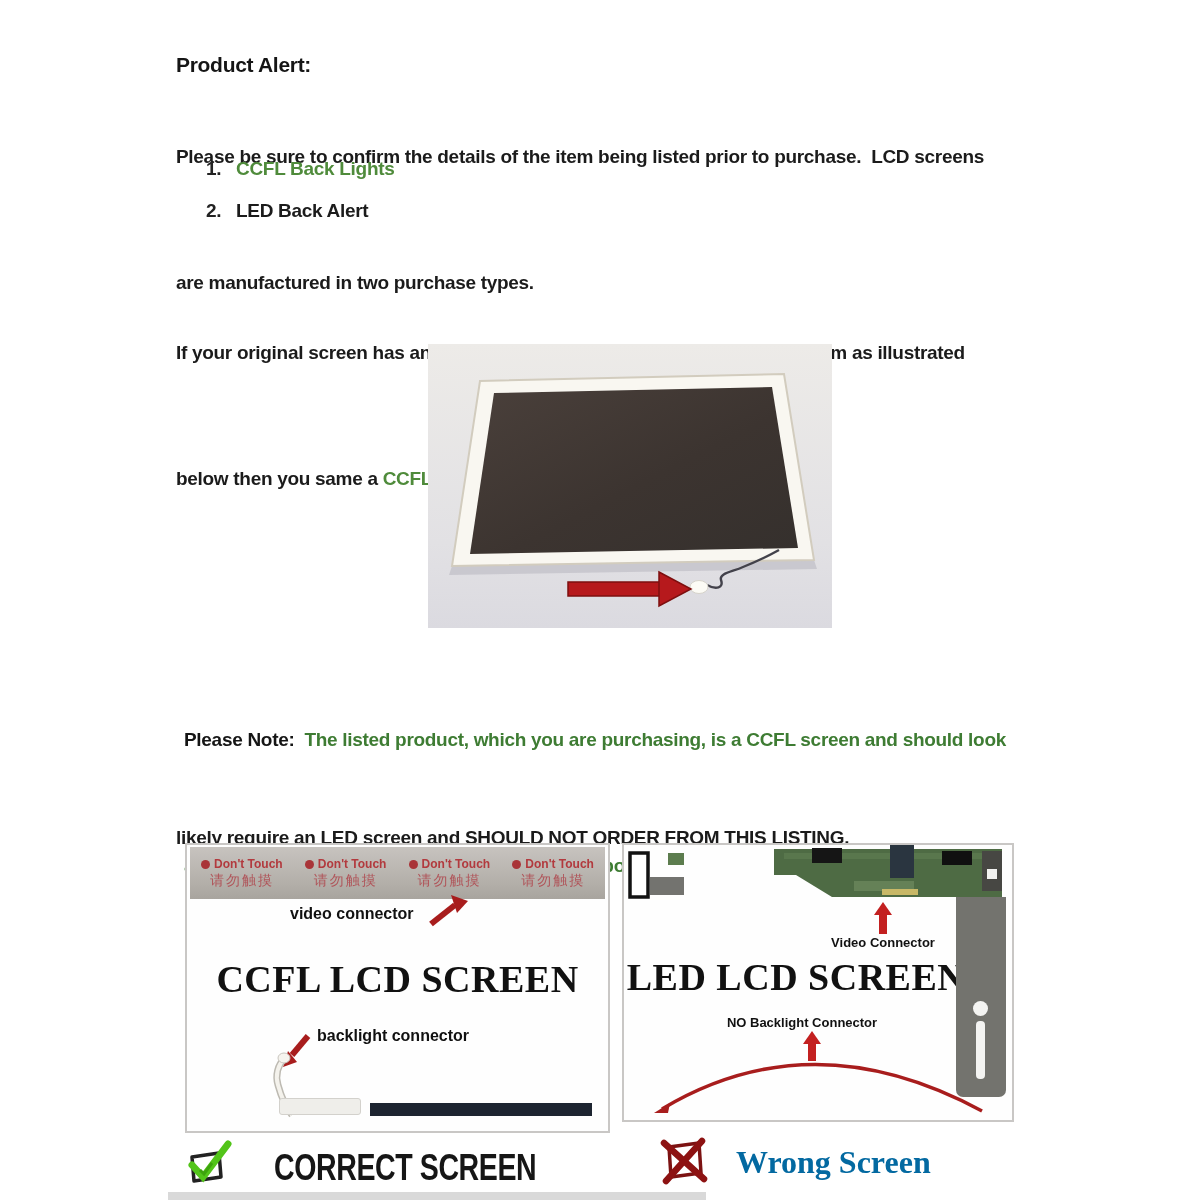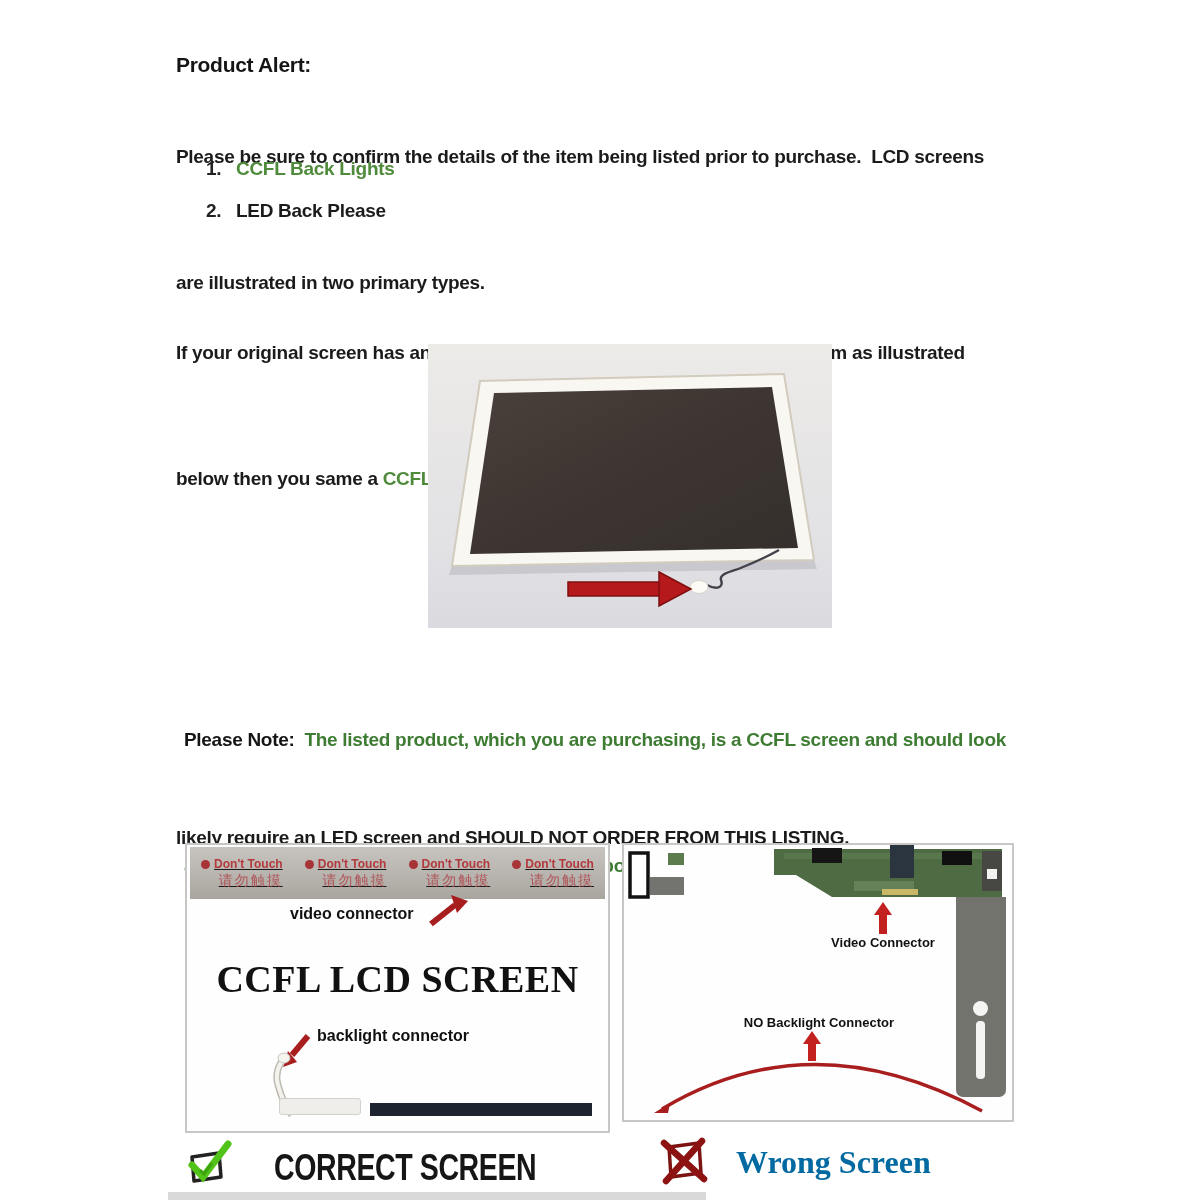--- a/index.html
+++ b/index.html
@@ -11,21 +11,21 @@
   .green{color:#4f8b3b;text-align:center;}
   .notegreen{color:#3e7c33;}
   .title{font-size:21px;font-weight:700;color:#151515;letter-spacing:-0.3px;}
   .listrow{line-height:42px;font-size:19px;font-weight:700;letter-spacing:-0.3px;}
   .listnum{display:inline-block;width:30px;color:#222;}
   
   .diag{background:#fefefe;border:2px solid #c9c7c5;}
   .dtstrip{position:absolute;left:3px;right:3px;top:2px;height:52px;
            background:linear-gradient(#c7c3bf,#b3afa9 70%,#a8a49e);
            display:flex;justify-content:space-around;align-items:center;}
-  .dt{text-align:right;line-height:1.25;text-decoration:underline;}
+  .dt{text-align:center;line-height:1.25;}
   .dtmain{font-size:12px;font-weight:700;color:#b23a3e;white-space:nowrap;}
   .dtdot{display:inline-block;width:9px;height:9px;border-radius:50%;background:#a93438;margin-right:4px;vertical-align:middle;}
   .dtcn{font-size:14px;color:#b0555a;letter-spacing:2px;}
   .dlabel{font-size:16px;font-weight:700;color:#111;white-space:nowrap;}
   .dlabel-sm{font-size:13px;font-weight:700;color:#111;white-space:nowrap;text-align:center;}
   .dtitle{font-family:"Liberation Serif",serif;font-weight:700;font-size:38px;color:#111;
           text-align:center;white-space:nowrap;letter-spacing:0.5px;}
   .darkstrip{background:#1d2430;}
   .conntab{background:#efeeea;border:1px solid #d3d1cc;border-radius:3px;}
   .graybar{background:#73736e;border-radius:0 0 7px 7px;}
@@ -38,29 +38,29 @@
 </style>
 </head>
 <body>
 
 <div class="page">
 
   <div class="abs title" style="left:176px;top:5px;margin-top:48px;">Product Alert:</div>
 
   <div class="abs bodytext" style="left:176px;top:52px;">
     <div class="ln">Please be sure to confirm the details of the item being listed prior to purchase.  LCD screens</div>
-    <div class="ln">are illustrated in two primary types.</div>
+    <div class="ln">are manufactured in two purchase types.</div>
   </div>
 
   <div class="abs" style="left:206px;top:148px;">
     <div class="listrow">
       <span class="listnum">1.</span><span class="green">CCFL Back Lights</span>
     </div>
     <div class="listrow">
-      <span class="listnum">2.</span><span>LED Back Please</span>
+      <span class="listnum">2.</span><span>LED Back Alert</span>
     </div>
   </div>
 
   <div class="abs bodytext" style="left:176px;top:248px;">
     <div class="ln"><span>If your original screen has an additional </span><span class="green">WIRED CONNECTION</span><span> on the bottom as illustrated</span></div>
     <div class="ln"><span>below then you same a </span><span class="green">CCFL LCD SCREEN</span><span>.</span></div>
   </div>
 
   <div class="abs" style="left:428px;top:344px;width:404px;height:284px;">
     <svg width="404" height="284" viewBox="0 0 404 284">
@@ -157,22 +157,23 @@
       <rect x="26" y="32" width="34" height="18" fill="#73736f"></rect>
       <rect x="44" y="8" width="16" height="12" fill="#5c7c4e"></rect>
     </svg>
 
     <svg class="abs" style="left:250px;top:57px;" width="18" height="32" viewBox="0 0 18 32">
       <polygon points="9,0 18,13 0,13" fill="#c32020"></polygon>
       <rect x="5" y="12" width="8" height="20" fill="#c32020"></rect>
     </svg>
     <div class="abs dlabel-sm" style="left:193px;top:90px;width:132px;">Video Connector</div>
 
-
-    <div class="abs dlabel-sm" style="left:98px;top:170px;width:172px;text-align:right;">NO Backlight Connector</div>
+    <div class="abs dtitle" style="left:0;top:110px;width:344px;">LED LCD SCREEN</div>
+
+    <div class="abs dlabel-sm" style="left:92px;top:170px;width:172px;">NO Backlight Connector</div>
     <svg class="abs" style="left:179px;top:186px;" width="18" height="30" viewBox="0 0 18 30">
       <polygon points="9,0 18,13 0,13" fill="#c32020"></polygon>
       <rect x="5" y="12" width="8" height="18" fill="#c32020"></rect>
     </svg>
     <svg class="abs" style="left:0;top:188px;" width="388" height="84" viewBox="0 0 388 84">
       <path d="M38,76 Q188,-14 358,78" stroke="#a81d1d" stroke-width="3.5" fill="none"></path>
       <polygon points="30,80 46,70 44,80" fill="#a81d1d"></polygon>
     </svg>
 
     <div class="abs graybar" style="left:332px;top:52px;width:50px;height:200px;">

